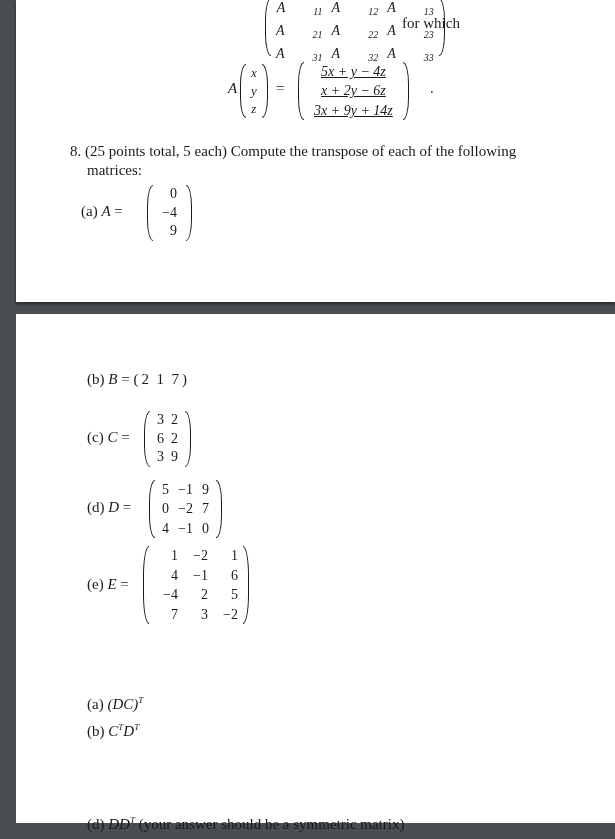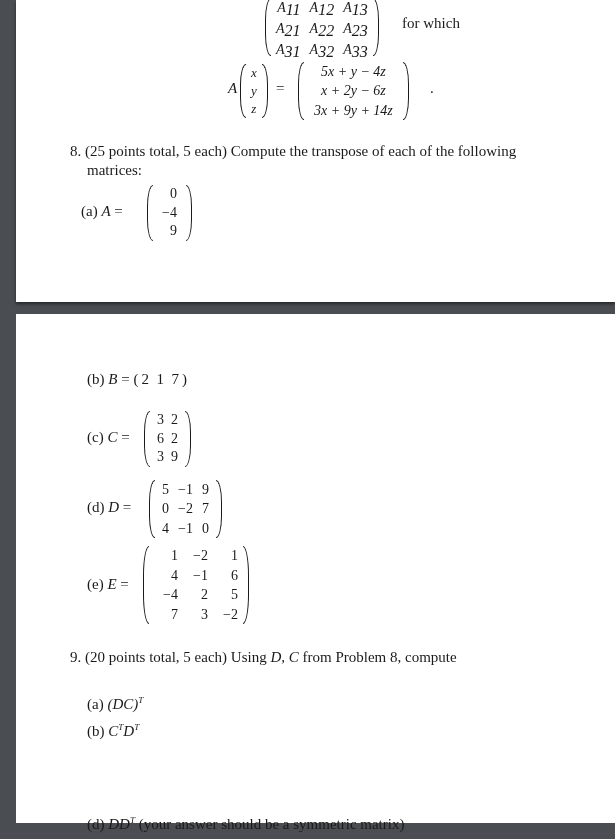--- a/index.html
+++ b/index.html
@@ -26,21 +26,21 @@
   .paren {
     width:6px; border:1.2px solid #1a1a1a;
     box-sizing:border-box;
   }
   .paren.l { border-right:none; border-radius:8px 0 0 8px / 50% 0 0 50%; }
   .paren.r { border-left:none; border-radius:0 8px 8px 0 / 0 50% 50% 0; }
   .mgrid { display:grid; column-gap:9px; row-gap:0; padding:0 5px; font-size:14px; line-height:20px; }
   .mgrid span { text-align:right; }
   .mgrid.center span { text-align:center; }
   .mgrid.italic span { font-style:italic; }
-  sub { font-size:16px; vertical-align:-3px; }
+  sub { font-size:10px; vertical-align:-3px;margin-left:28px; }
   sup { font-size:9px; vertical-align:6px; font-style:italic; }
 </style>
 </head>
 <body>
 
 <div class="page" id="page1">
 
   <div class="abs" style="left:249px; top:-2px;">
     <div class="mat" style="height:58px;">
       <div class="paren l"></div>
@@ -67,21 +67,21 @@
       <div class="mgrid italic center" style="grid-template-columns:auto; line-height:18px; font-size:13px;">
         <span>x</span>
         <span>y</span>
         <span>z</span>
       </div>
       <div class="paren r"></div>
     </div>
   </div>
   <div class="abs txt" style="left:260px; top:80px;">=</div>
   <div class="abs" style="left:282px; top:62px;">
-    <div class="mat" style="height:58px;">
+    <div class="mat" style="height:58px;text-decoration:underline;">
       <div class="paren l"></div>
       <div class="mgrid center i" style="grid-template-columns:auto; line-height:19px; font-size:14px; padding:0 10px;">
         <span>5x + y − 4z</span>
         <span>x + 2y − 6z</span>
         <span>3x + 9y + 14z</span>
       </div>
       <div class="paren r"></div>
     </div>
   </div>
   <div class="abs txt" style="left:414px; top:80px;">.</div>
@@ -178,25 +178,20 @@
           <span>2</span>
           <span>5</span>
         <span>7</span>
           <span>3</span>
           <span>−2</span>
       </div>
       <div class="paren r"></div>
     </div>
   </div>
 
-  <div class="abs txt" style="left:54px; top:335px;">
-    <span>9. (20 points total, 5 each) Using</span>
-    <span class="i">D, C</span>
-    <span>from Problem 8, compute</span>
-  </div>
   <div class="abs txt" style="left:71px; top:361px;margin-top:20px;">
     <span>(a)</span>
     <span class="i">(DC)</span><sup>T</sup>
   </div>
   <div class="abs txt" style="left:71px; top:408px;">
     <span>(b)</span>
     <span class="i">C</span><sup>T</sup><span class="i">D</span><sup>T</sup>
   </div>
   <div class="abs txt" style="left:71px; top:501px;">
     <span>(d)</span>

